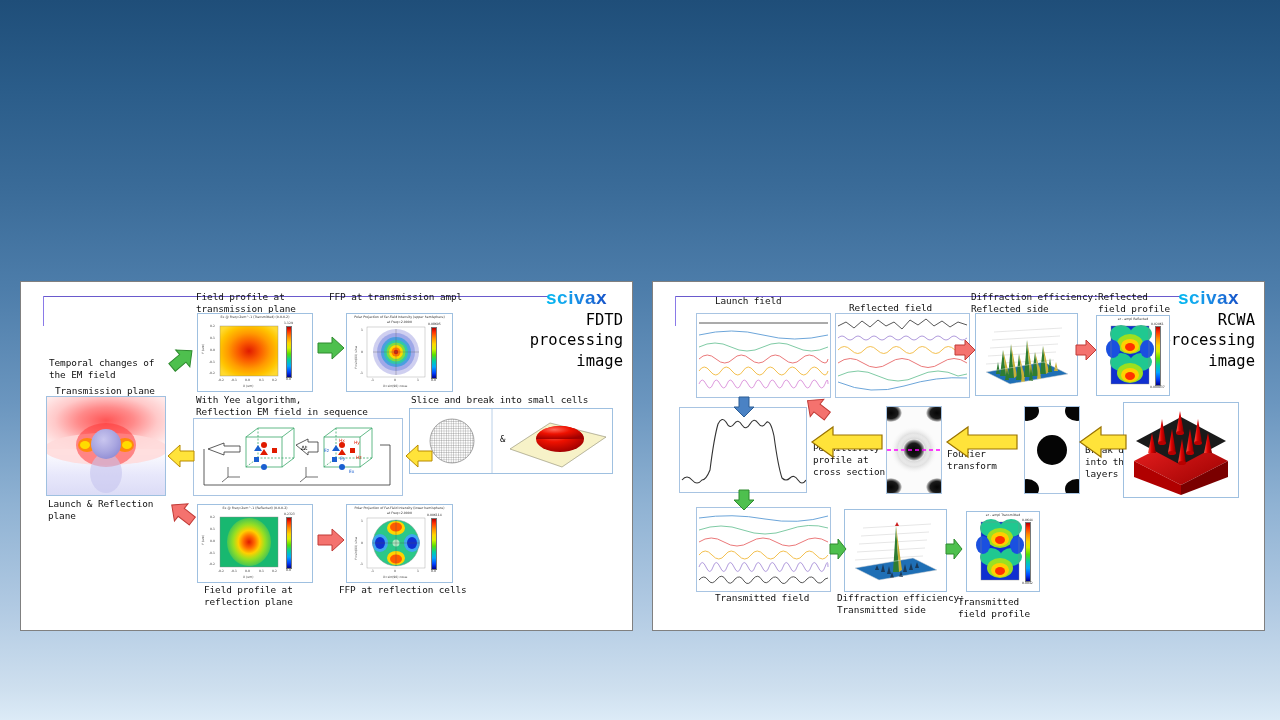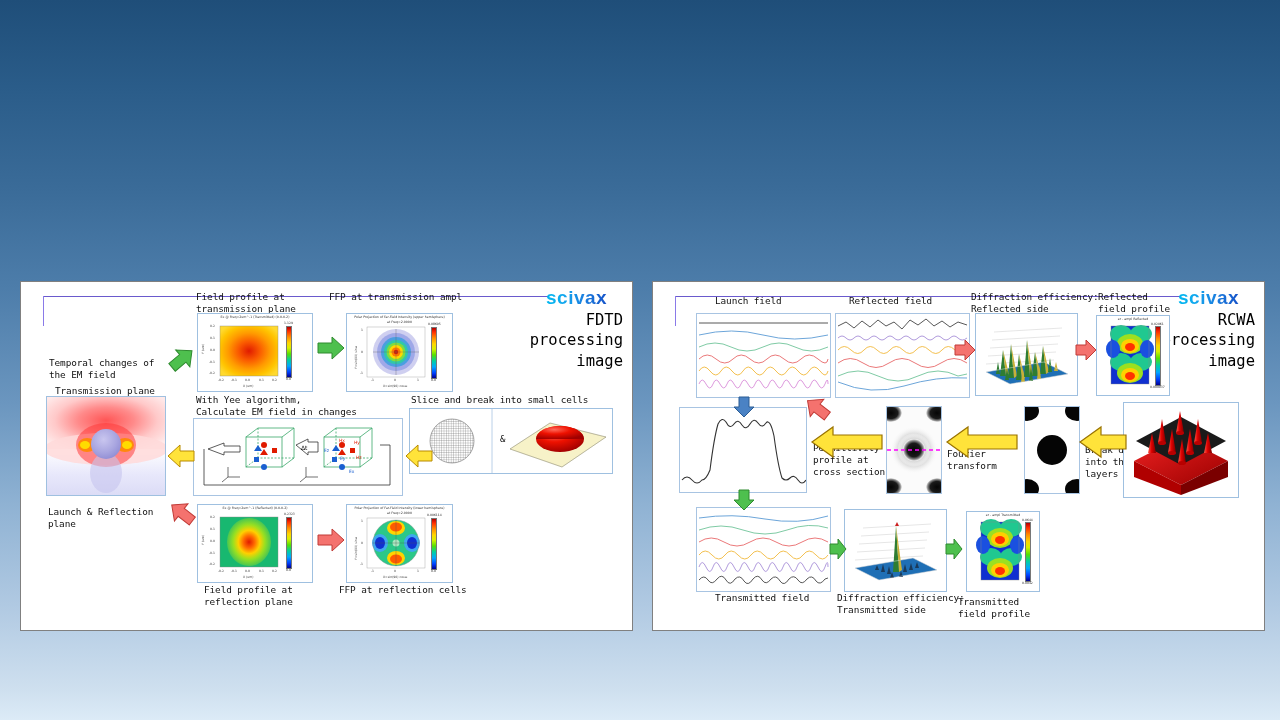--- a/index.html
+++ b/index.html
@@ -140,21 +140,21 @@
         <ellipse cx="59" cy="52" rx="62" ry="16" fill="#ffd9d9" opacity=".85"></ellipse>
         <ellipse cx="59" cy="48" rx="30" ry="22" fill="#ff3a3a" opacity=".55"></ellipse>
         <ellipse cx="40" cy="48" rx="9" ry="7" fill="#ff8800" opacity=".9"></ellipse>
         <ellipse cx="78" cy="48" rx="9" ry="7" fill="#ff8800" opacity=".9"></ellipse>
         <ellipse cx="38" cy="48" rx="5" ry="4" fill="#ffe000" opacity=".95"></ellipse>
         <ellipse cx="80" cy="48" rx="5" ry="4" fill="#ffe000" opacity=".95"></ellipse>
         <ellipse cx="59" cy="76" rx="16" ry="20" fill="#c7c5ee" opacity=".6"></ellipse>
         <circle cx="59" cy="47" r="15" fill="url(#sph)"></circle>
       </svg>
     </div>
-    <div class="cap big" style="left:27px;top:216px;margin-top:8px;">Launch &amp; Reflection
+    <div class="cap big" style="left:27px;top:216px;">Launch &amp; Reflection
 plane</div>
 
     <div class="cap big" style="left:175px;top:9px;">Field profile at
 transmission plane</div>
     <div class="fig" style="left:176px;top:31px;width:114px;height:77px;">
       <div class="figtitle">Ex @ Freq=2um^-1 (Transmitted) (0.0-0.2)</div>
       <svg width="114" height="77" viewBox="0 0 114 77">
         <defs>
           <radialGradient id="tx2d" cx="50%" cy="50%" r="62%">
             <stop offset="0%" stop-color="#e01b00"></stop>
@@ -208,21 +208,21 @@
       <div class="ticklbl" style="left:47px;top:64px;">0</div>
       <div class="ticklbl" style="left:70px;top:64px;">1</div>
       <div class="ticklbl" style="left:14px;top:14px;">1</div>
       <div class="ticklbl" style="left:14px;top:36px;">0</div>
       <div class="ticklbl" style="left:13px;top:57px;">-1</div>
       <div class="ticklbl" style="left:36px;top:70px;">X=sin(90) cosω</div>
       <div class="ticklbl" style="left:7px;top:55px;transform:rotate(-90deg);transform-origin:left top;">Y=sin(90) sinω</div>
     </div>
 
     <div class="cap big" style="left:175px;top:112px;">With Yee algorithm,
-Calculate EM field in changes</div>
+Reflection EM field in sequence</div>
     <div class="yee-wrap" style="left:172px;top:136px;width:208px;height:76px;">
       <svg width="208" height="76" viewBox="0 0 208 76">
 
         <path d="M14 30 L30 24 L30 27 L46 27 L46 33 L30 33 L30 36 Z" fill="#fff" stroke="#333" stroke-width=".8"></path>
         <path d="M10 30 L10 66 L196 66 L196 30" fill="none" stroke="#333" stroke-width=".8"></path>
         <path d="M186 26 L196 26 L196 30" fill="none" stroke="#333" stroke-width=".8"></path>
 
         <g stroke="#3aa86a" stroke-width=".8" fill="none">
           <rect x="52" y="18" width="36" height="30"></rect>
           <path d="M52 18 L64 9 L100 9 L100 39 L88 48"></path>
@@ -424,21 +424,21 @@
       <svg width="133" height="83" viewBox="0 0 133 83" preserveAspectRatio="none">
         <path d="M2 9 L131 9" stroke="#444" stroke-width=".9" fill="none"></path>
         <path d="M2 21 Q35 13 66 21 T131 21" stroke="#5b9bd5" stroke-width=".9" fill="none"></path>
         <path d="M2 33 Q18 25 34 33 T66 33 T98 33 T131 33" stroke="#70c49a" stroke-width=".9" fill="none"></path>
         <path d="M2 45 Q10 37 19 45 T36 45 T53 45 T70 45 T87 45 T104 45 T121 45 T131 45" stroke="#e8696a" stroke-width=".9" fill="none"></path>
         <path d="M2 57 Q7 49 13 57 T24 57 T35 57 T46 57 T57 57 T68 57 T79 57 T90 57 T101 57 T112 57 T123 57 T131 57" stroke="#f2b93c" stroke-width=".9" fill="none"></path>
         <path d="M2 70 Q5 62 9 70 T16 70 T23 70 T30 70 T37 70 T44 70 T51 70 T58 70 T65 70 T72 70 T79 70 T86 70 T93 70 T100 70 T107 70 T114 70 T121 70 T128 70 T131 70" stroke="#d98fd9" stroke-width=".9" fill="none"></path>
       </svg>
     </div>
 
-    <div class="cap big" style="left:196px;top:13px;">Reflected field</div>
+    <div class="cap big" style="left:196px;top:20px;">Reflected field</div>
     <div class="wavebox" style="left:182px;top:31px;width:133px;height:83px;">
       <svg width="133" height="83" viewBox="0 0 133 83" preserveAspectRatio="none">
         <path d="M2 12 L10 8 L18 14 L26 7 L34 13 L42 6 L50 12 L58 8 L66 15 L74 6 L82 11 L90 5 L98 12 L106 7 L114 13 L122 8 L131 11" stroke="#444" stroke-width=".9" fill="none"></path>
         <path d="M2 24 Q6 20 10 24 T18 24 T26 24 T34 24 T42 24 T50 24 T58 24 T66 24 T74 24 T82 24 T90 24 T98 24 T106 24 T114 24 T122 24 T131 24" stroke="#a890d8" stroke-width=".9" fill="none"></path>
         <path d="M2 36 Q8 29 15 36 T28 36 T41 36 T54 36 T67 36 T80 36 T93 36 T106 36 T119 36 T131 36" stroke="#f2b93c" stroke-width=".9" fill="none"></path>
         <path d="M2 49 Q14 40 27 49 T53 49 T79 49 T105 49 T131 49" stroke="#e8696a" stroke-width=".9" fill="none"></path>
         <path d="M2 62 Q22 52 42 62 T82 62 T122 62 L131 60" stroke="#70c49a" stroke-width=".9" fill="none"></path>
         <path d="M2 68 Q35 82 68 72 T131 64" stroke="#5b9bd5" stroke-width=".9" fill="none"></path>
       </svg>
     </div>

